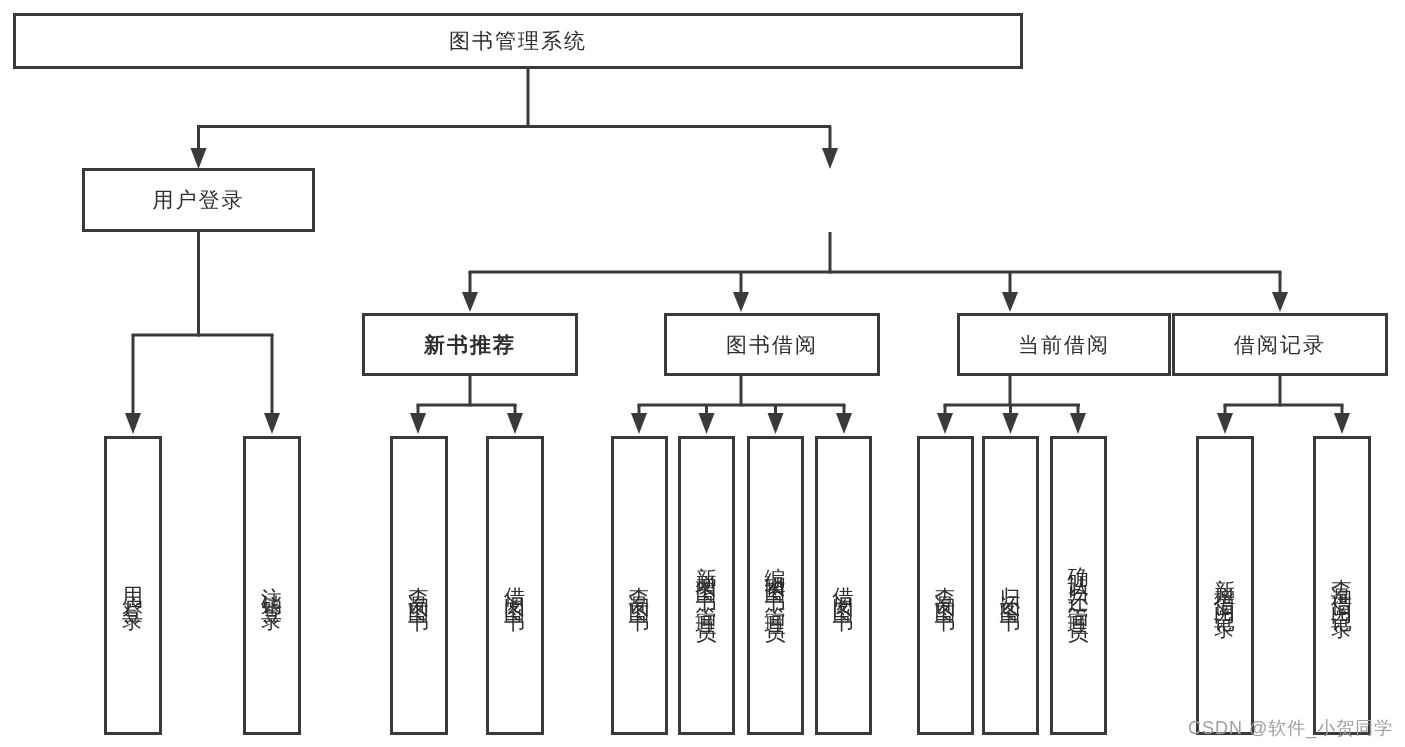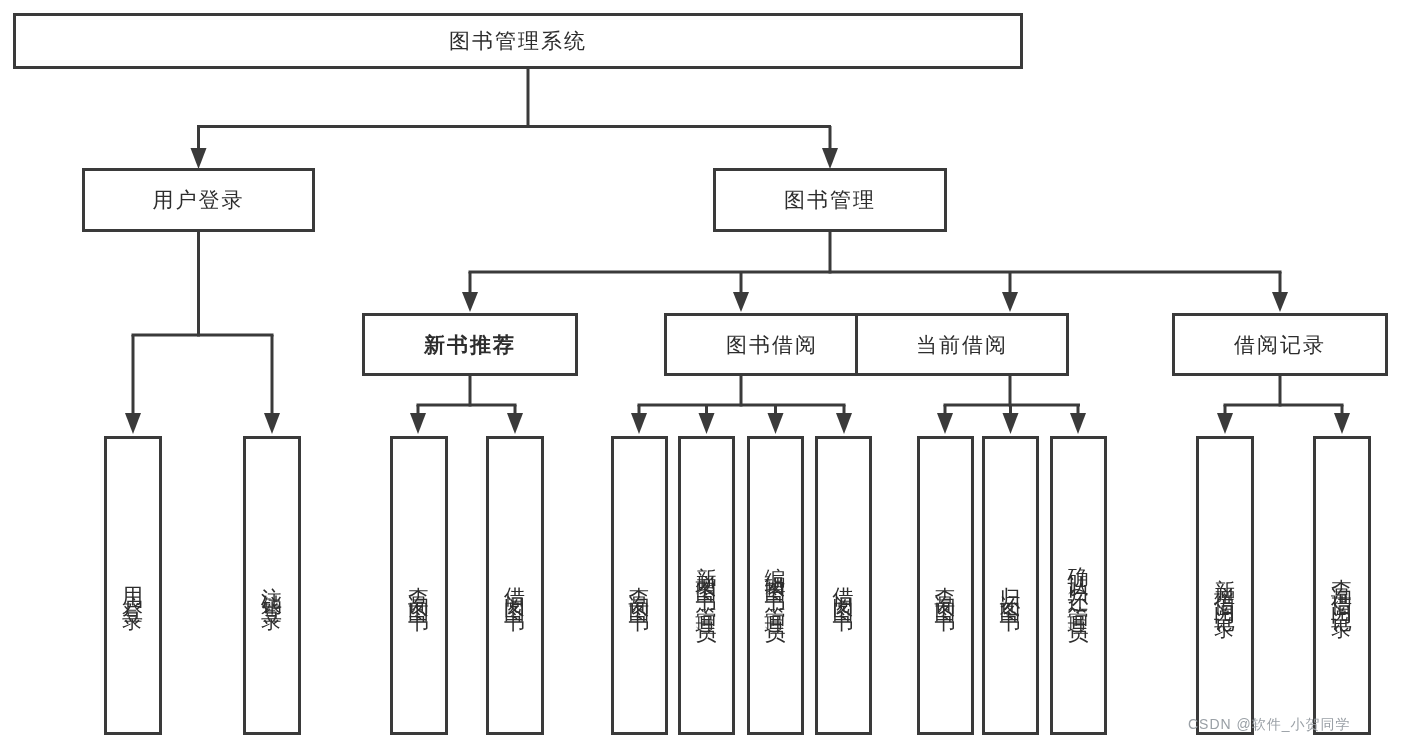--- a/index.html
+++ b/index.html
@@ -32,34 +32,34 @@
   }
   
   .n-root{left:13px;top:13px;width:1010px;height:56px;}
   
   .n-user{left:82px;top:168px;width:233px;height:64px;}
   .n-book{left:713px;top:168px;width:234px;height:64px;}
   
   .n-l3{top:313px;width:216px;height:63px;}
   .n-new{left:362px;font-weight:bold;}
   .n-bor{left:664px;}
-  .n-cur{left:855px;width:214px;align-items:center;}
+  .n-cur{left:957px;width:214px;align-items:center;}
   .n-rec{left:1172px;}
   
   .leaf{top:436px;height:299px;width:58px;}
   .l-a1{left:104px;}  .l-a2{left:243px;}
   .l-b1{left:390px;}  .l-b2{left:486px;}
   .l-c1{left:611px;width:57px;} .l-c2{left:678px;width:57px;}
   .l-c3{left:747px;width:57px;} .l-c4{left:815px;width:57px;}
   .l-d1{left:917px;width:57px;} .l-d2{left:982px;width:57px;} .l-d3{left:1050px;width:57px;}
   .l-e1{left:1196px;} .l-e2{left:1313px;}
   
   .watermark{
     position:absolute;left:1188px;top:716px;
-    font-size:14px;letter-spacing:1px;
+    font-size:18px;letter-spacing:1px;
     color:#9aa0a6;z-index:3;white-space:nowrap;
   }
 </style>
 </head>
 <body>
 
 <div id="canvas">
 
   <svg id="connectors" viewBox="0 0 1405 747" xmlns="http://www.w3.org/2000/svg" fill="none" stroke="#3a3a3a" stroke-width="3">
 
@@ -123,23 +123,20 @@
     <polygon points="1334,413 1350,413 1342,434" fill="#3a3a3a" stroke="none"></polygon>
   </svg>
 
   <div class="box n-root">
     <span>图书管理系统</span>
   </div>
 
   <div class="box n-user">
     <span>用户登录</span>
   </div>
-  <div class="box n-book">
-    <span>图书管理</span>
-  </div>
 
   <div class="box n-l3 n-new">
     <span>新书推荐</span>
   </div>
   <div class="box n-l3 n-bor">
     <span>图书借阅</span>
   </div>
   <div class="box n-l3 n-cur">
     <span>当前借阅</span>
   </div>

